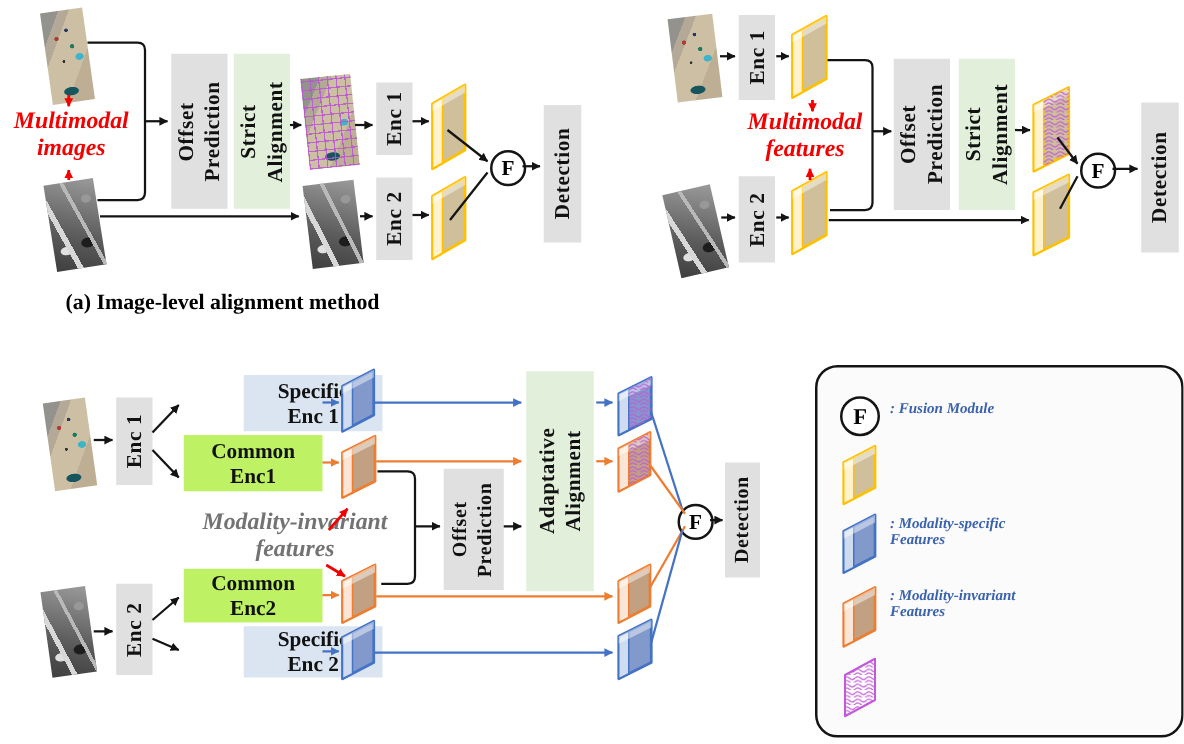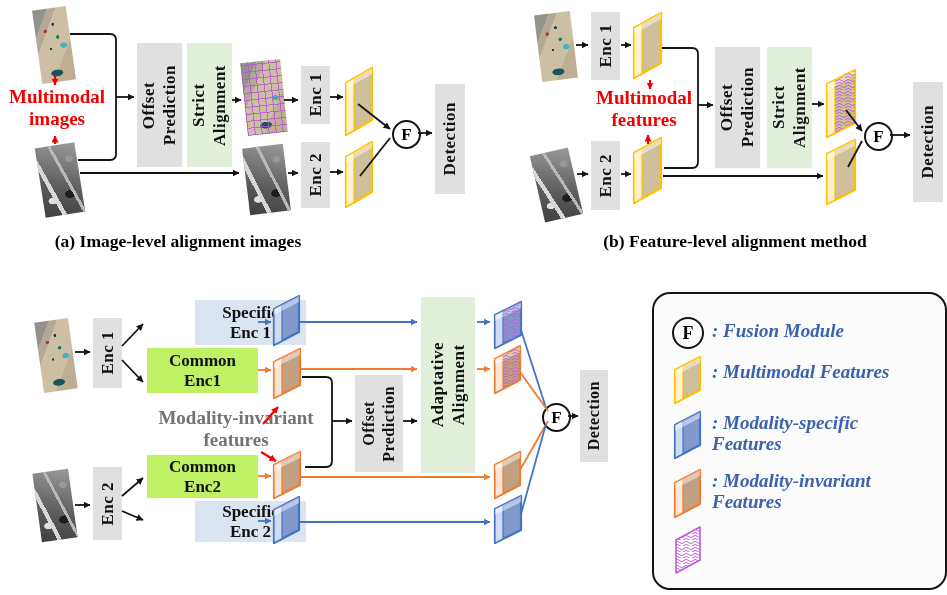--- a/index.html
+++ b/index.html
@@ -8,21 +8,21 @@
   svg.layer{position:absolute;left:0;top:0;width:947px;height:595px;pointer-events:none;}
   .box{position:absolute;display:flex;align-items:center;justify-content:center;
        font-weight:bold;color:#111;text-align:center;}
   .gray{background:#e0e0e0;}
   .green{background:#e2efda;}
   .bluebox{background:#dbe5f1;margin-left:48px;}
   .orangebox{background:#bef264;}
   .vert{writing-mode:vertical-rl;transform:rotate(180deg);white-space:pre-line;
         font-size:17px;line-height:1.25;letter-spacing:.5px;}
   .htext{white-space:pre-line;font-size:17px;line-height:1.12;}
-  .redlabel{position:absolute;color:#f40000;font-weight:bold;
+  .redlabel{position:absolute;color:#f40000;font-weight:bold;font-style:italic;
             font-size:19px;line-height:1.15;text-align:center;white-space:pre-line;}
   .caption{position:absolute;font-weight:bold;font-size:17.5px;color:#000;
            text-align:center;white-space:nowrap;}
   .fcircle{position:absolute;border:2.4px solid #141414;border-radius:50%;background:#fff;
            display:flex;align-items:center;justify-content:center;
            font-weight:bold;font-size:17px;color:#000;}
   .thumb{position:absolute;}
   .photo-rgb{background:
       radial-gradient(5px 4px at 78% 52%, #3fb3c8 60%, rgba(0,0,0,0) 72%),
       radial-gradient(9px 5px at 48% 88%, #14555e 60%, rgba(0,0,0,0) 72%),
@@ -38,21 +38,21 @@
       radial-gradient(6px 5px at 80% 22%, #989898 60%, rgba(0,0,0,0) 72%),
       linear-gradient(200deg, #9a9a9a, #5c5c5c 60%, #3f3f3f);}
   .photo-warped{background:
       repeating-linear-gradient(90deg, rgba(186,85,211,.85) 0 1px, rgba(0,0,0,0) 1px 7px),
       repeating-linear-gradient(0deg, rgba(186,85,211,.85) 0 1px, rgba(0,0,0,0) 1px 7px),
       radial-gradient(5px 4px at 78% 52%, #3fb3c8 60%, rgba(0,0,0,0) 72%),
       radial-gradient(9px 5px at 48% 88%, #14555e 60%, rgba(0,0,0,0) 72%),
       linear-gradient(118deg, #94928d 0 20%, #b3a996 20% 32%, #cdbfa3 32% 70%, #bdae94 70%);}
   .legendbox{position:absolute;left:652px;top:292px;width:291px;height:294px;
              border:2.6px solid #141414;border-radius:18px;background:#fbfbfc;}
-  .legendtext{position:absolute;font-weight:bold;font-style:italic;font-size:19px;
+  .legendtext{position:absolute;font-weight:bold;font-style:italic;font-size:12px;
               line-height:1.12;white-space:pre-line;}
 </style>
 </head>
 <body>
 
 <div class="canvas">
 
   <div class="thumb photo-rgb" style="left:37px;top:8px;width:34px;height:74px;transform:rotate(-8deg);"></div>
   <div class="thumb photo-ir" style="left:40px;top:145px;width:40px;height:70px;transform:rotate(-9deg);"></div>
   <div class="thumb photo-warped" style="left:244px;top:61px;width:40px;height:73px;transform:rotate(-6deg);"></div>
@@ -79,21 +79,21 @@
     <div class="vert">Enc 2</div>
     </div>
   <div class="box gray" style="left:435px;top:84px;width:30px;height:110px;">
     <div class="vert">Detection</div>
     </div>
   <div class="fcircle" style="left:392px;top:120px;width:25px;height:25px;">
     <span>F</span>
     </div>
   <div class="redlabel" style="left: 1px; top: 86px; width: 112px; color: rgb(244, 0, 0);">Multimodal
 images</div>
-  <div class="caption" style="left:38px;top:231px;width:280px;">(a) Image-level alignment images</div>
+  <div class="caption" style="left:38px;top:231px;width:280px;">(a) Image-level alignment method</div>
 
   <div class="box gray" style="left:591px;top:12px;width:29px;height:68px;">
     <div class="vert">Enc 1</div>
     </div>
   <div class="box gray" style="left:591px;top:141px;width:29px;height:69px;">
     <div class="vert">Enc 2</div>
     </div>
   <div class="box gray" style="left:715px;top:47px;width:45px;height:121px;">
     <div class="vert">Offset
 Prediction</div>
@@ -103,21 +103,20 @@
 Alignment</div>
     </div>
   <div class="box gray" style="left:913px;top:82px;width:30px;height:120px;">
     <div class="vert">Detection</div>
     </div>
   <div class="fcircle" style="left:864px;top:122px;width:25px;height:25px;">
     <span>F</span>
     </div>
   <div class="redlabel" style="left: 588px; top: 87px; width: 112px; color: rgb(244, 0, 0);">Multimodal
 features</div>
-  <div class="caption" style="left:585px;top:231px;width:300px;">(b) Feature-level alignment method</div>
 
   <div class="box gray" style="left:93px;top:318px;width:29px;height:70px;">
     <div class="vert">Enc 1</div>
     </div>
   <div class="box gray" style="left:93px;top:467px;width:29px;height:73px;">
     <div class="vert">Enc 2</div>
     </div>
   <div class="box bluebox" style="left:147px;top:300px;width:111px;height:45px;">
     <div class="htext">Specific
 Enc 1</div>
@@ -149,21 +148,20 @@
     <span>F</span>
     </div>
   <div class="redlabel" style="left: 148px; top: 407px; width: 176px; color: #737373;">Modality-invariant
 features</div>
 
   <div class="legendbox"></div>
   <div class="fcircle" style="left:672px;top:317px;width:28px;height:28px;font-size:18px;">
     <span>F</span>
     </div>
   <div class="legendtext" id="lg0" style="left: 712px; top: 320px; width: 225px; color: rgb(58, 98, 173);">: Fusion Module</div>
-  <div class="legendtext" id="lg1" style="left: 712px; top: 361px; width: 232px; color: rgb(58, 98, 173);">: Multimodal Features</div>
   <div class="legendtext" id="lg2" style="left: 712px; top: 412px; width: 215px; color: rgb(58, 98, 173);">: Modality-specific
 Features</div>
   <div class="legendtext" id="lg3" style="left: 712px; top: 470px; width: 218px; color: rgb(58, 98, 173);">: Modality-invariant
 Features</div>
 
   <svg class="layer" id="wires" viewBox="0 0 947 595" xmlns="http://www.w3.org/2000/svg">
       <defs>
         <marker id="m-black" markerWidth="8" markerHeight="8" refX="6.5" refY="3.5" orient="auto" markerUnits="userSpaceOnUse">
           <path d="M0,0 L7,3.5 L0,7 Z" fill="#141414"></path>
         </marker>

